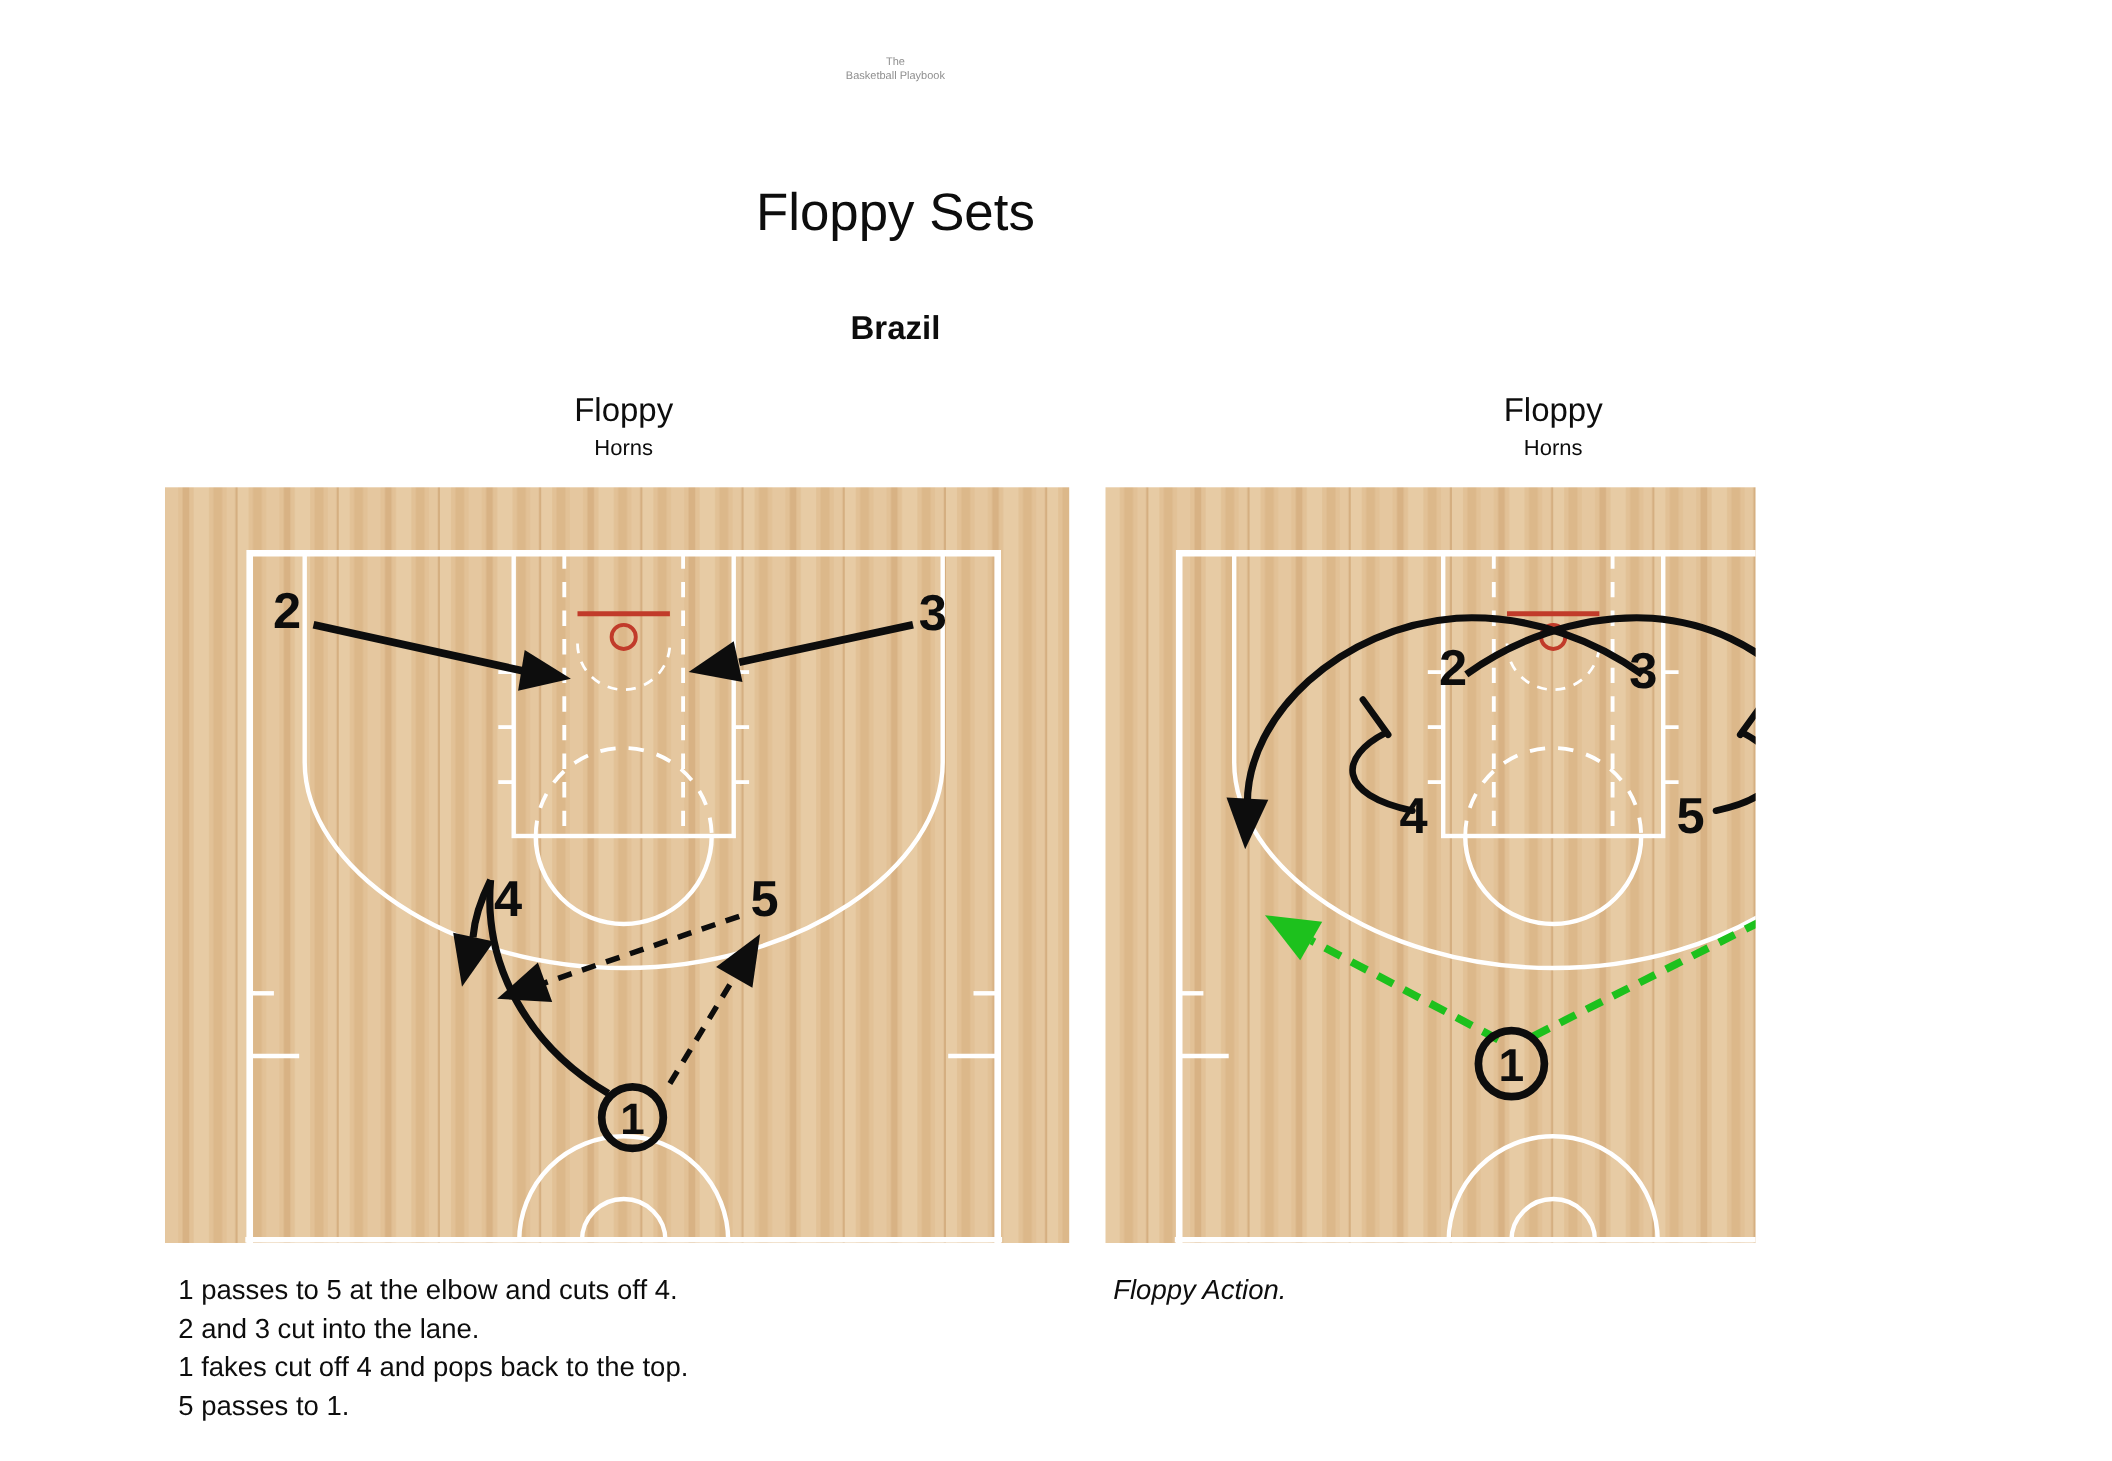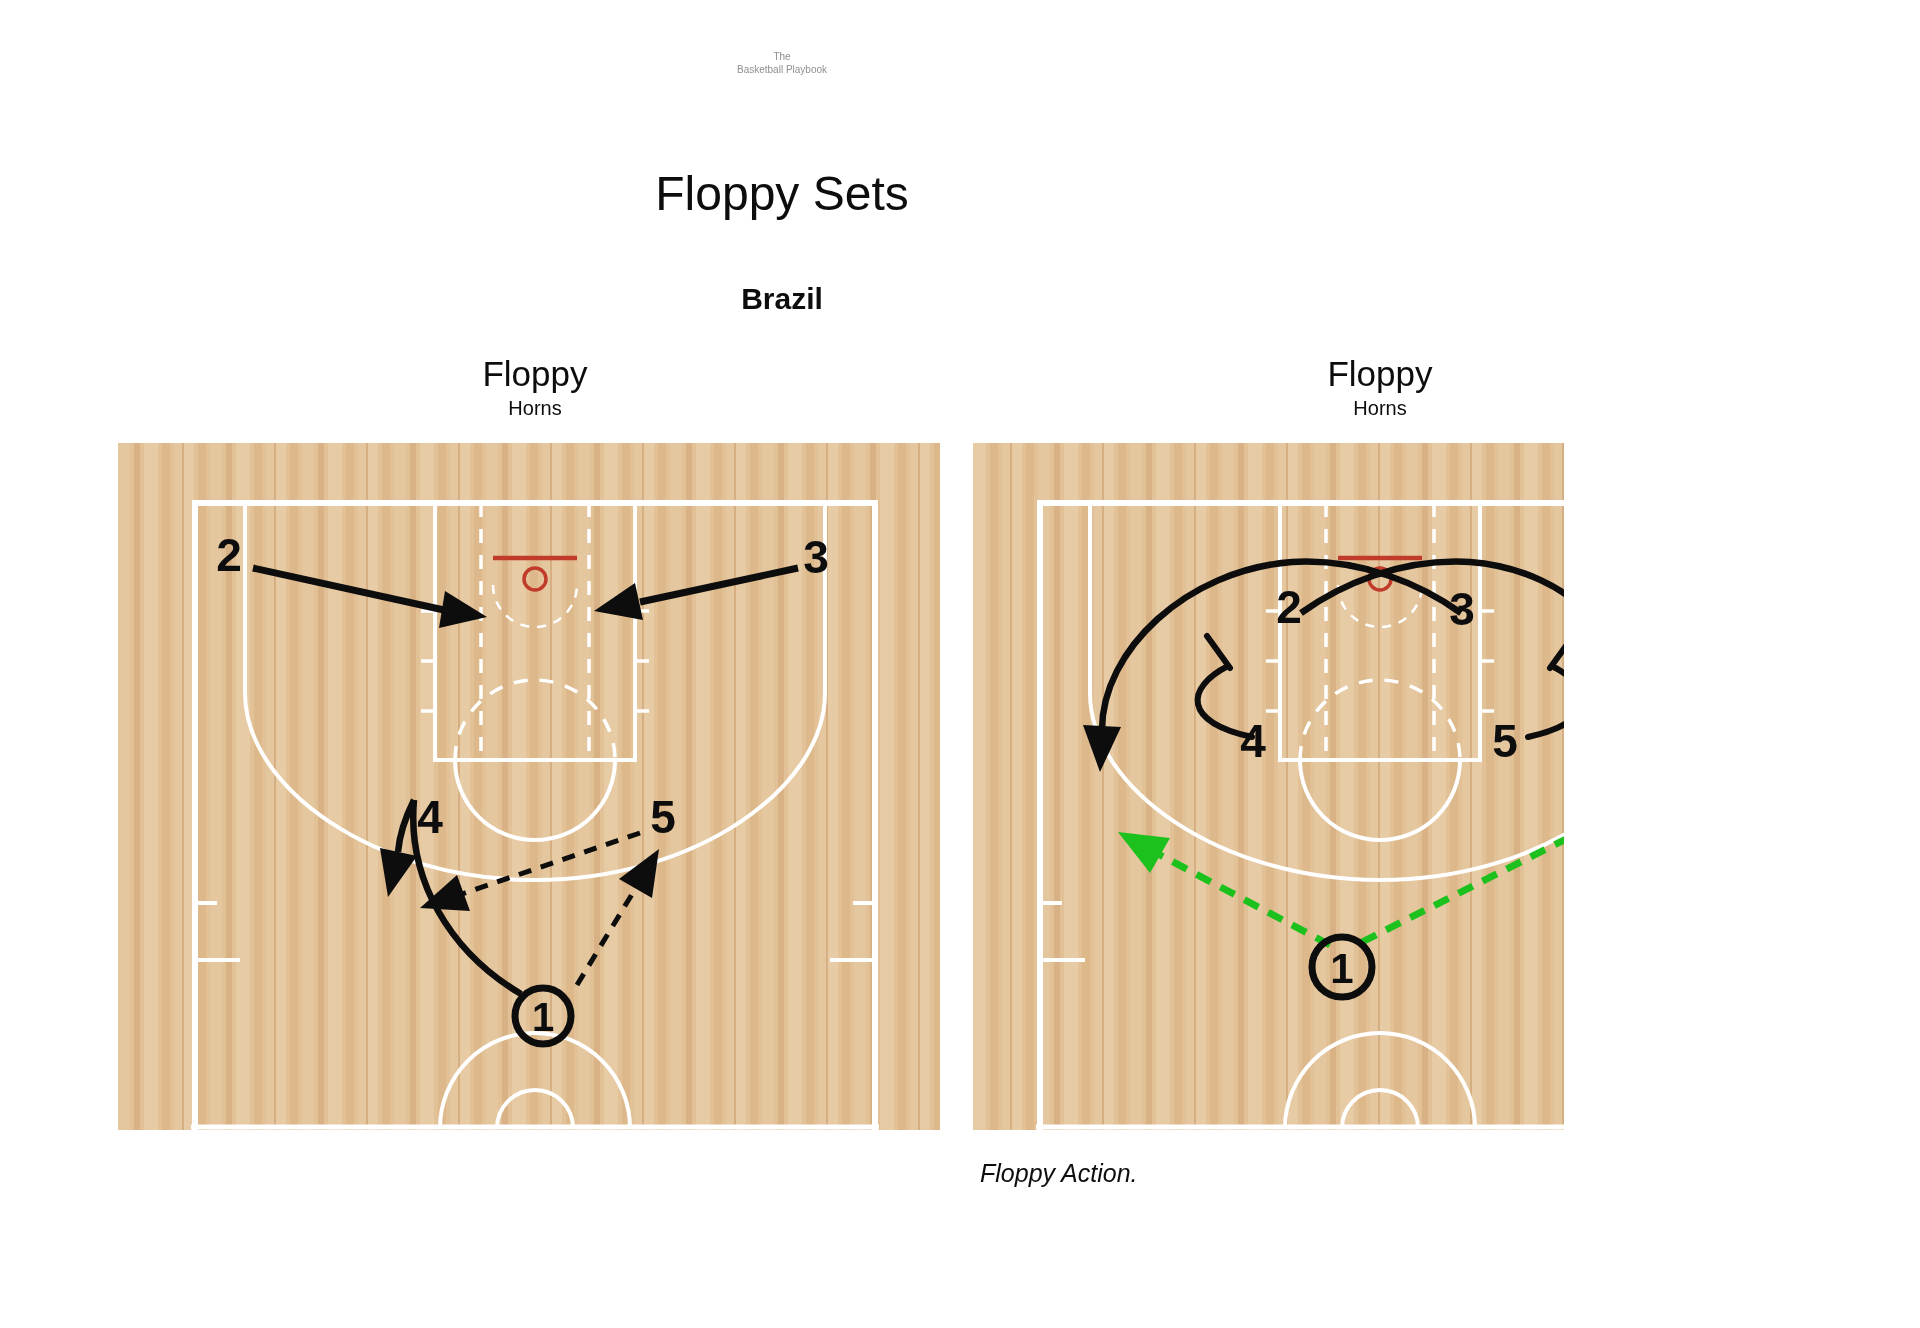--- a/index.html
+++ b/index.html
@@ -3,31 +3,31 @@
 <meta charset="utf-8">
 <style>
   :root{
     --wood-base:#e2c196; --wood-light:#e7cba4; --wood-dark:#dcb88a;
     --wood-mid:#e5c79f; --wood-deep:#d8b284; --wood-seam:#c9a06e;
     --court-line:#ffffff; --rim-red:#c13b2a; --ink:#0d0d0d; --pass-green:#1dc11d;
     --logo-gray:#8f8f8f;
   }
   html,body{margin:0;padding:0;background:#ffffff;}
   .page{position:relative;width:1564px;height:1328px;background:#ffffff;overflow:hidden;
-        font-family:"Liberation Sans", sans-serif;color:var(--ink);}
+        font-family:"Liberation Sans", sans-serif;color:var(--ink);margin-left:32px;}
   .logo{position:absolute;left:0;right:0;top:50px;text-align:center;
         font-size:10px;line-height:13px;color:var(--logo-gray);}
   .title{position:absolute;left:0;right:0;top:166px;text-align:center;
          font-size:48px;font-weight:400;letter-spacing:0px;}
   .subtitle{position:absolute;left:0;right:0;top:282px;text-align:center;
             font-size:30px;font-weight:700;}
   .diagram-header{position:absolute;top:355px;text-align:center;}
   .diagram-header.left{left:130px;width:810px;}
   .diagram-header.right{left:975px;width:810px;}
-  .d-title{font-size:35px;line-height:38px;font-weight:400;}
+  .d-title{font-size:30px;line-height:38px;font-weight:400;}
   .d-sub{font-size:20px;line-height:30px;font-weight:400;}
   .canvas{position:absolute;left:0;top:0;width:1920px;height:1328px;}
   .caption{position:absolute;top:1156px;font-size:25px;line-height:35px;font-weight:400;}
   .caption.left{left:130px;}
   .caption.right{left:980px;font-style:italic;}
   svg text.player{font-family:"Liberation Sans",sans-serif;font-weight:700;fill:var(--ink);}
 </style>
 </head>
 <body>
 
@@ -156,17 +156,23 @@
         <text class="player" x="1289" y="623" font-size="46" text-anchor="middle">2</text>
         <text class="player" x="1462" y="625" font-size="46" text-anchor="middle">3</text>
         <text class="player" x="1253" y="757" font-size="46" text-anchor="middle">4</text>
         <text class="player" x="1505" y="757" font-size="46" text-anchor="middle">5</text>
         <circle cx="1342" cy="967" r="30" fill="none" style="stroke:var(--ink)" stroke-width="7"></circle>
         <text class="player" x="1342" y="983" font-size="42" text-anchor="middle">1</text>
       </g>
     </g>
   </svg>
 
+  <div class="caption left">
+    <div>1 passes to 5 at the elbow and cuts off 4.</div>
+    <div>2 and 3 cut into the lane.</div>
+    <div>1 fakes cut off 4 and pops back to the top.</div>
+    <div>5 passes to 1.</div>
+  </div>
   <div class="caption right">
     <div>Floppy Action.</div>
   </div>
 
 </div>
 
 </body></html>

